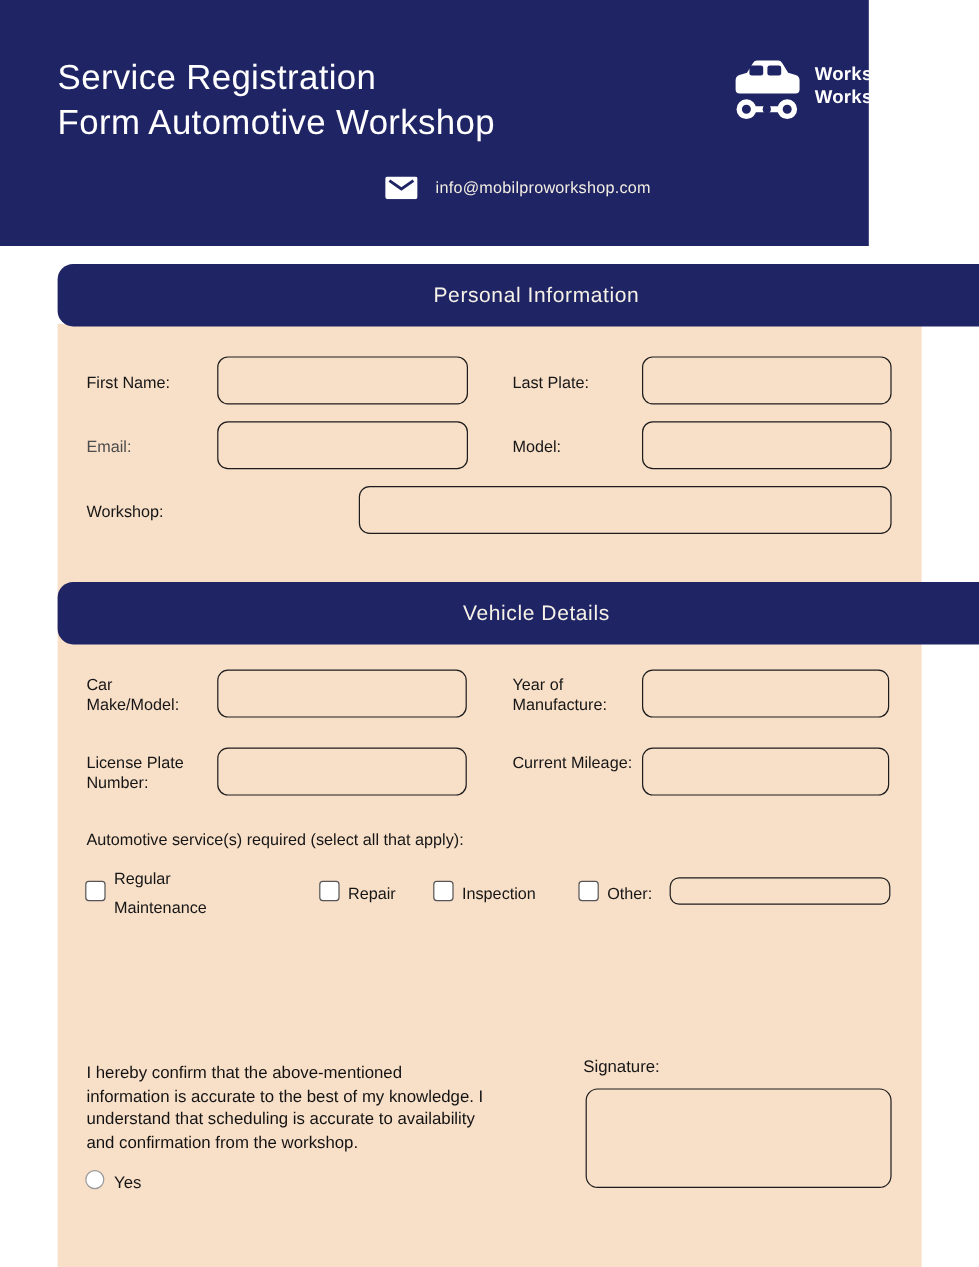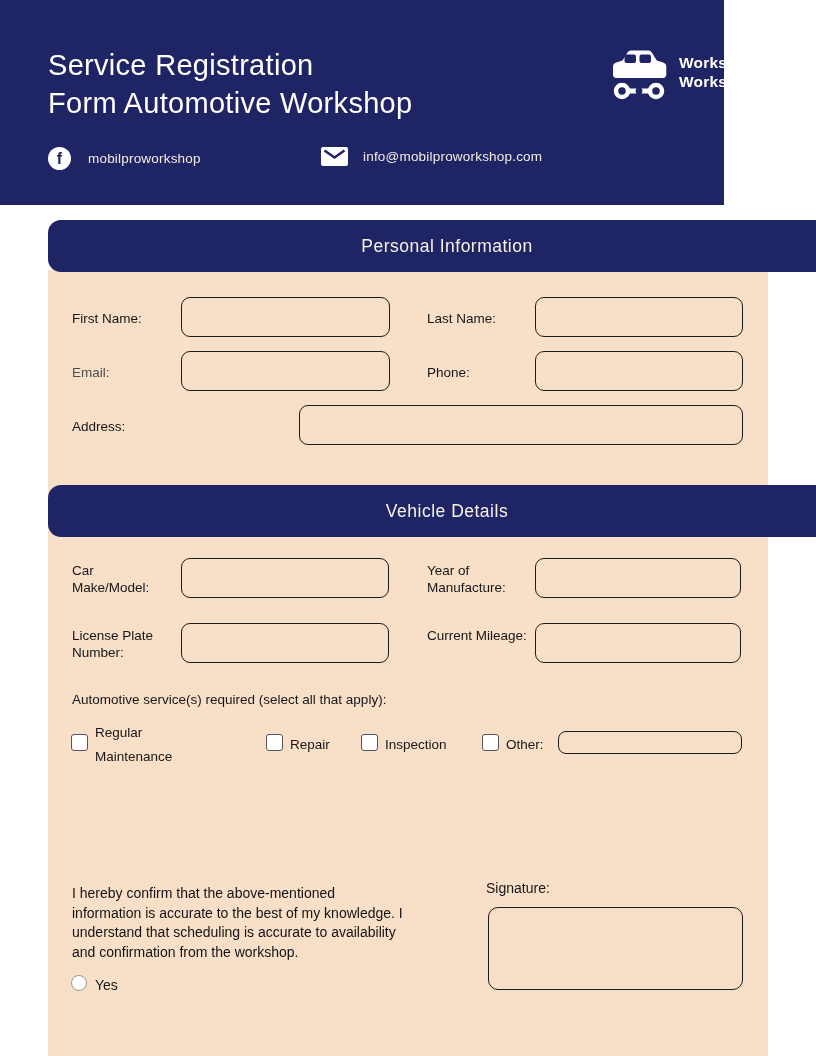--- a/index.html
+++ b/index.html
@@ -89,48 +89,44 @@
         <circle cx="29" cy="46" r="3.4" fill="#1f2464"></circle>
         <circle cx="12" cy="46" r="6" fill="#1f2464" stroke="#ffffff" stroke-width="4.5"></circle>
         <circle cx="46" cy="46" r="6" fill="#1f2464" stroke="#ffffff" stroke-width="4.5"></circle>
       </svg>
       <div class="logo-text">
         <div>Workshop</div>
         <div>Workshop</div>
       </div>
     </div>
 
-    <div class="contact fb">
-      <span class="fb-icon"></span>
-      <span>mobilproworkshop</span>
-    </div>
 
     <div class="contact mail">
       <svg class="mail-icon" viewBox="0 0 27 19" aria-hidden="true">
         <rect width="27" height="19" rx="2" fill="#ffffff"></rect>
         <path d="M3.5 3.5 L13.5 10.5 L23.5 3.5" stroke="#1f2464" stroke-width="2.4" fill="none"></path>
       </svg>
       <span>info@mobilproworkshop.com</span>
     </div>
   </header>
 
   <div class="peach-panel"></div>
 
   <div class="sec" id="sec-personal">
     <span>Personal Information</span>
   </div>
   <span class="lbl" id="lbl-first">First Name:</span>
   <input class="fld" id="fld-first" type="text" style="">
-  <span class="lbl" id="lbl-last">Last Name:</span>
+  <span class="lbl" id="lbl-last">Last Plate:</span>
   <input class="fld" id="fld-last" type="text" style="">
   <span class="lbl" id="lbl-email">Email:</span>
   <input class="fld" id="fld-email" type="text" style="">
-  <span class="lbl" id="lbl-phone">Phone:</span>
+  <span class="lbl" id="lbl-phone">Model:</span>
   <input class="fld" id="fld-phone" type="text" style="">
-  <span class="lbl" id="lbl-address">Address:</span>
+  <span class="lbl" id="lbl-address">Workshop:</span>
   <input class="fld" id="fld-address" type="text" style="">
 
   <div class="sec" id="sec-vehicle">
     <span>Vehicle Details</span>
   </div>
   <span class="lbl" id="lbl-car">Car Make/Model:</span>
   <input class="fld" id="fld-car" type="text" style="">
   <span class="lbl" id="lbl-year">Year of Manufacture:</span>
   <input class="fld" id="fld-year" type="text" style="">
   <span class="lbl" id="lbl-license">License Plate Number:</span>

